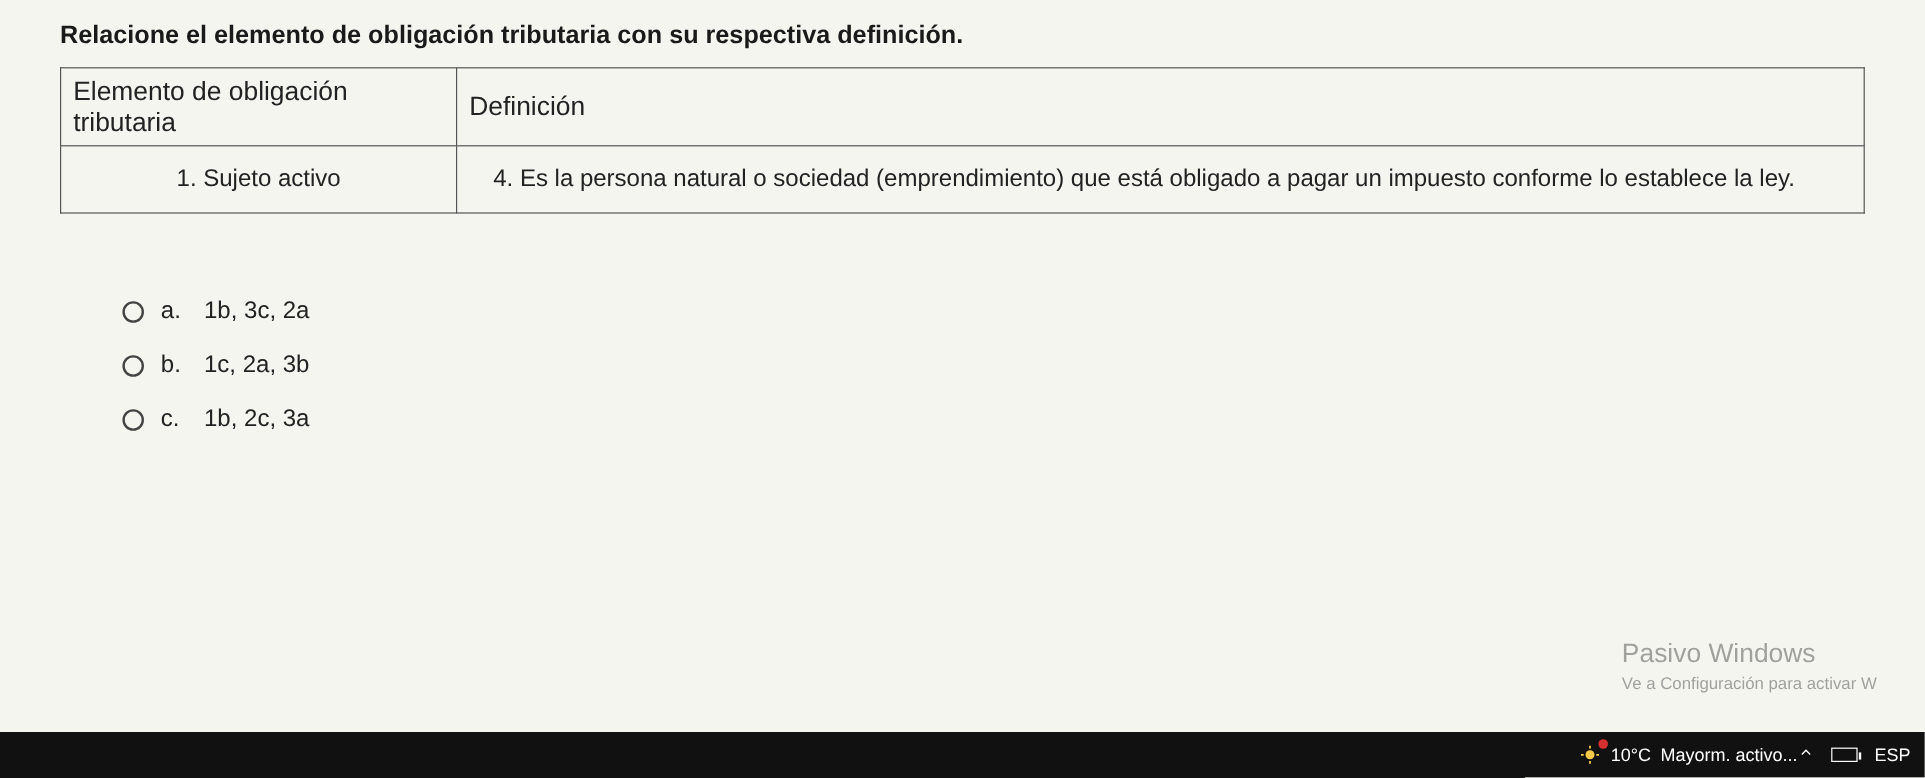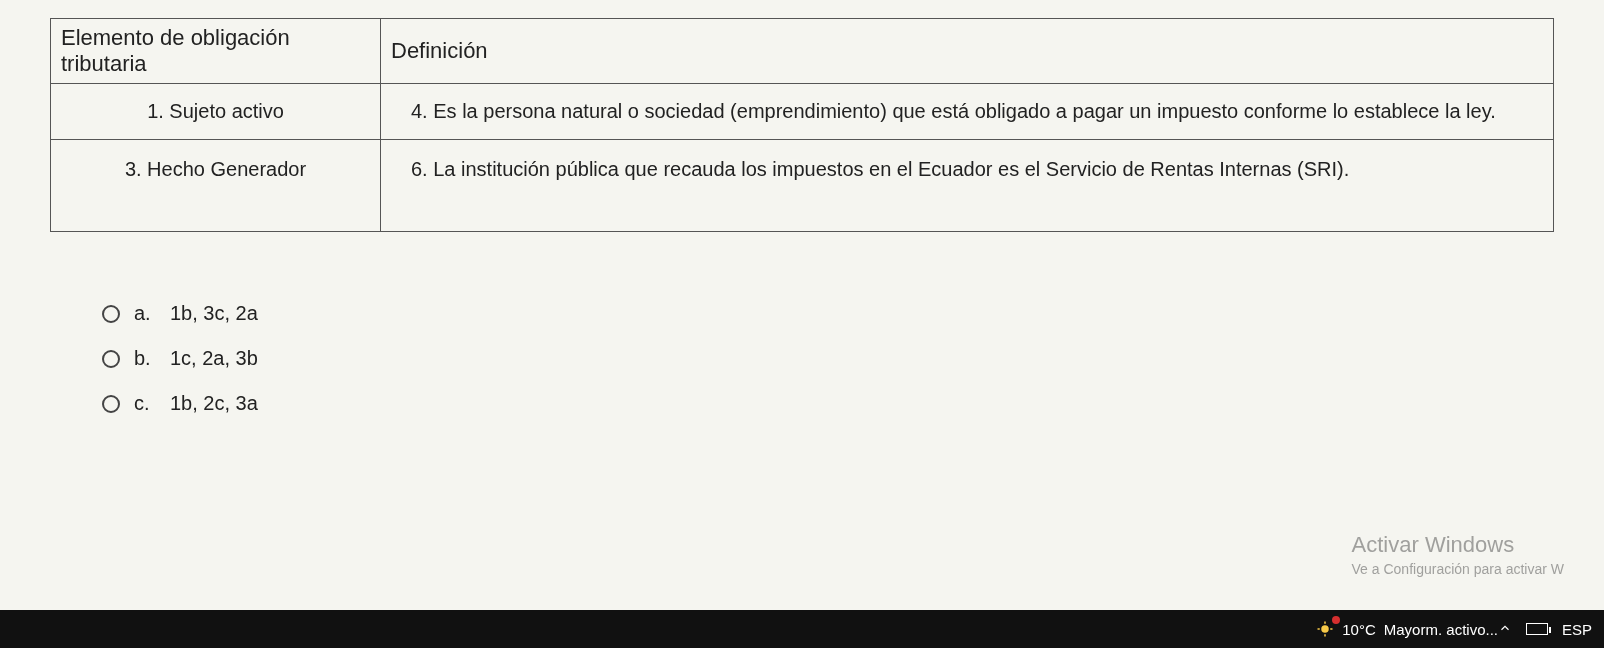--- a/index.html
+++ b/index.html
@@ -170,36 +170,33 @@
       width: 26px;
       height: 26px;
       border-radius: 4px;
       display: inline-block;
     }
   </style>
 </head>
 <body>
 
 <div class="content-area">
+  <div class="question-title">Relacione el elemento de obligación tributaria con su respectiva definición.</div>
 
   <table>
     <thead>
       <tr>
         <th class="col-elemento">Elemento de obligación tributaria</th>
         <th>Definición</th>
       </tr>
     </thead>
     <tbody>
       <tr>
         <td class="elemento-cell">1. Sujeto activo</td>
         <td>4. Es la persona natural o sociedad (emprendimiento) que está obligado a pagar un impuesto conforme lo establece la ley.</td>
-      </tr>
-      <tr>
-        <td class="elemento-cell row-tall">3. Hecho Generador</td>
-        <td class="row-tall">6. La institución pública que recauda los impuestos en el Ecuador es el Servicio de Rentas Internas (SRI).</td>
       </tr>
     </tbody>
   </table>
 
   <div class="options">
     <div class="option-row">
       <span class="radio"></span>
       <span class="opt-letter">a.</span>
       <span>1b, 3c, 2a</span>
     </div>
@@ -210,21 +207,21 @@
     </div>
     <div class="option-row">
       <span class="radio"></span>
       <span class="opt-letter">c.</span>
       <span>1b, 2c, 3a</span>
     </div>
   </div>
 </div>
 
 <div class="watermark">
-  <div class="wm-title">Activar Windows</div>
+  <div class="wm-title">Pasivo Windows</div>
   <div class="wm-sub">Ve a Configuración para activar W</div>
 </div>
 
 <div class="center-icons">
   <span class="app-icon" style="background:#2b579a"></span>
   <span class="app-icon" style="background:linear-gradient(135deg,#35c1f1,#2e7cd6)"></span>
 </div>
 
 <div class="taskbar">
   <div class="weather">

